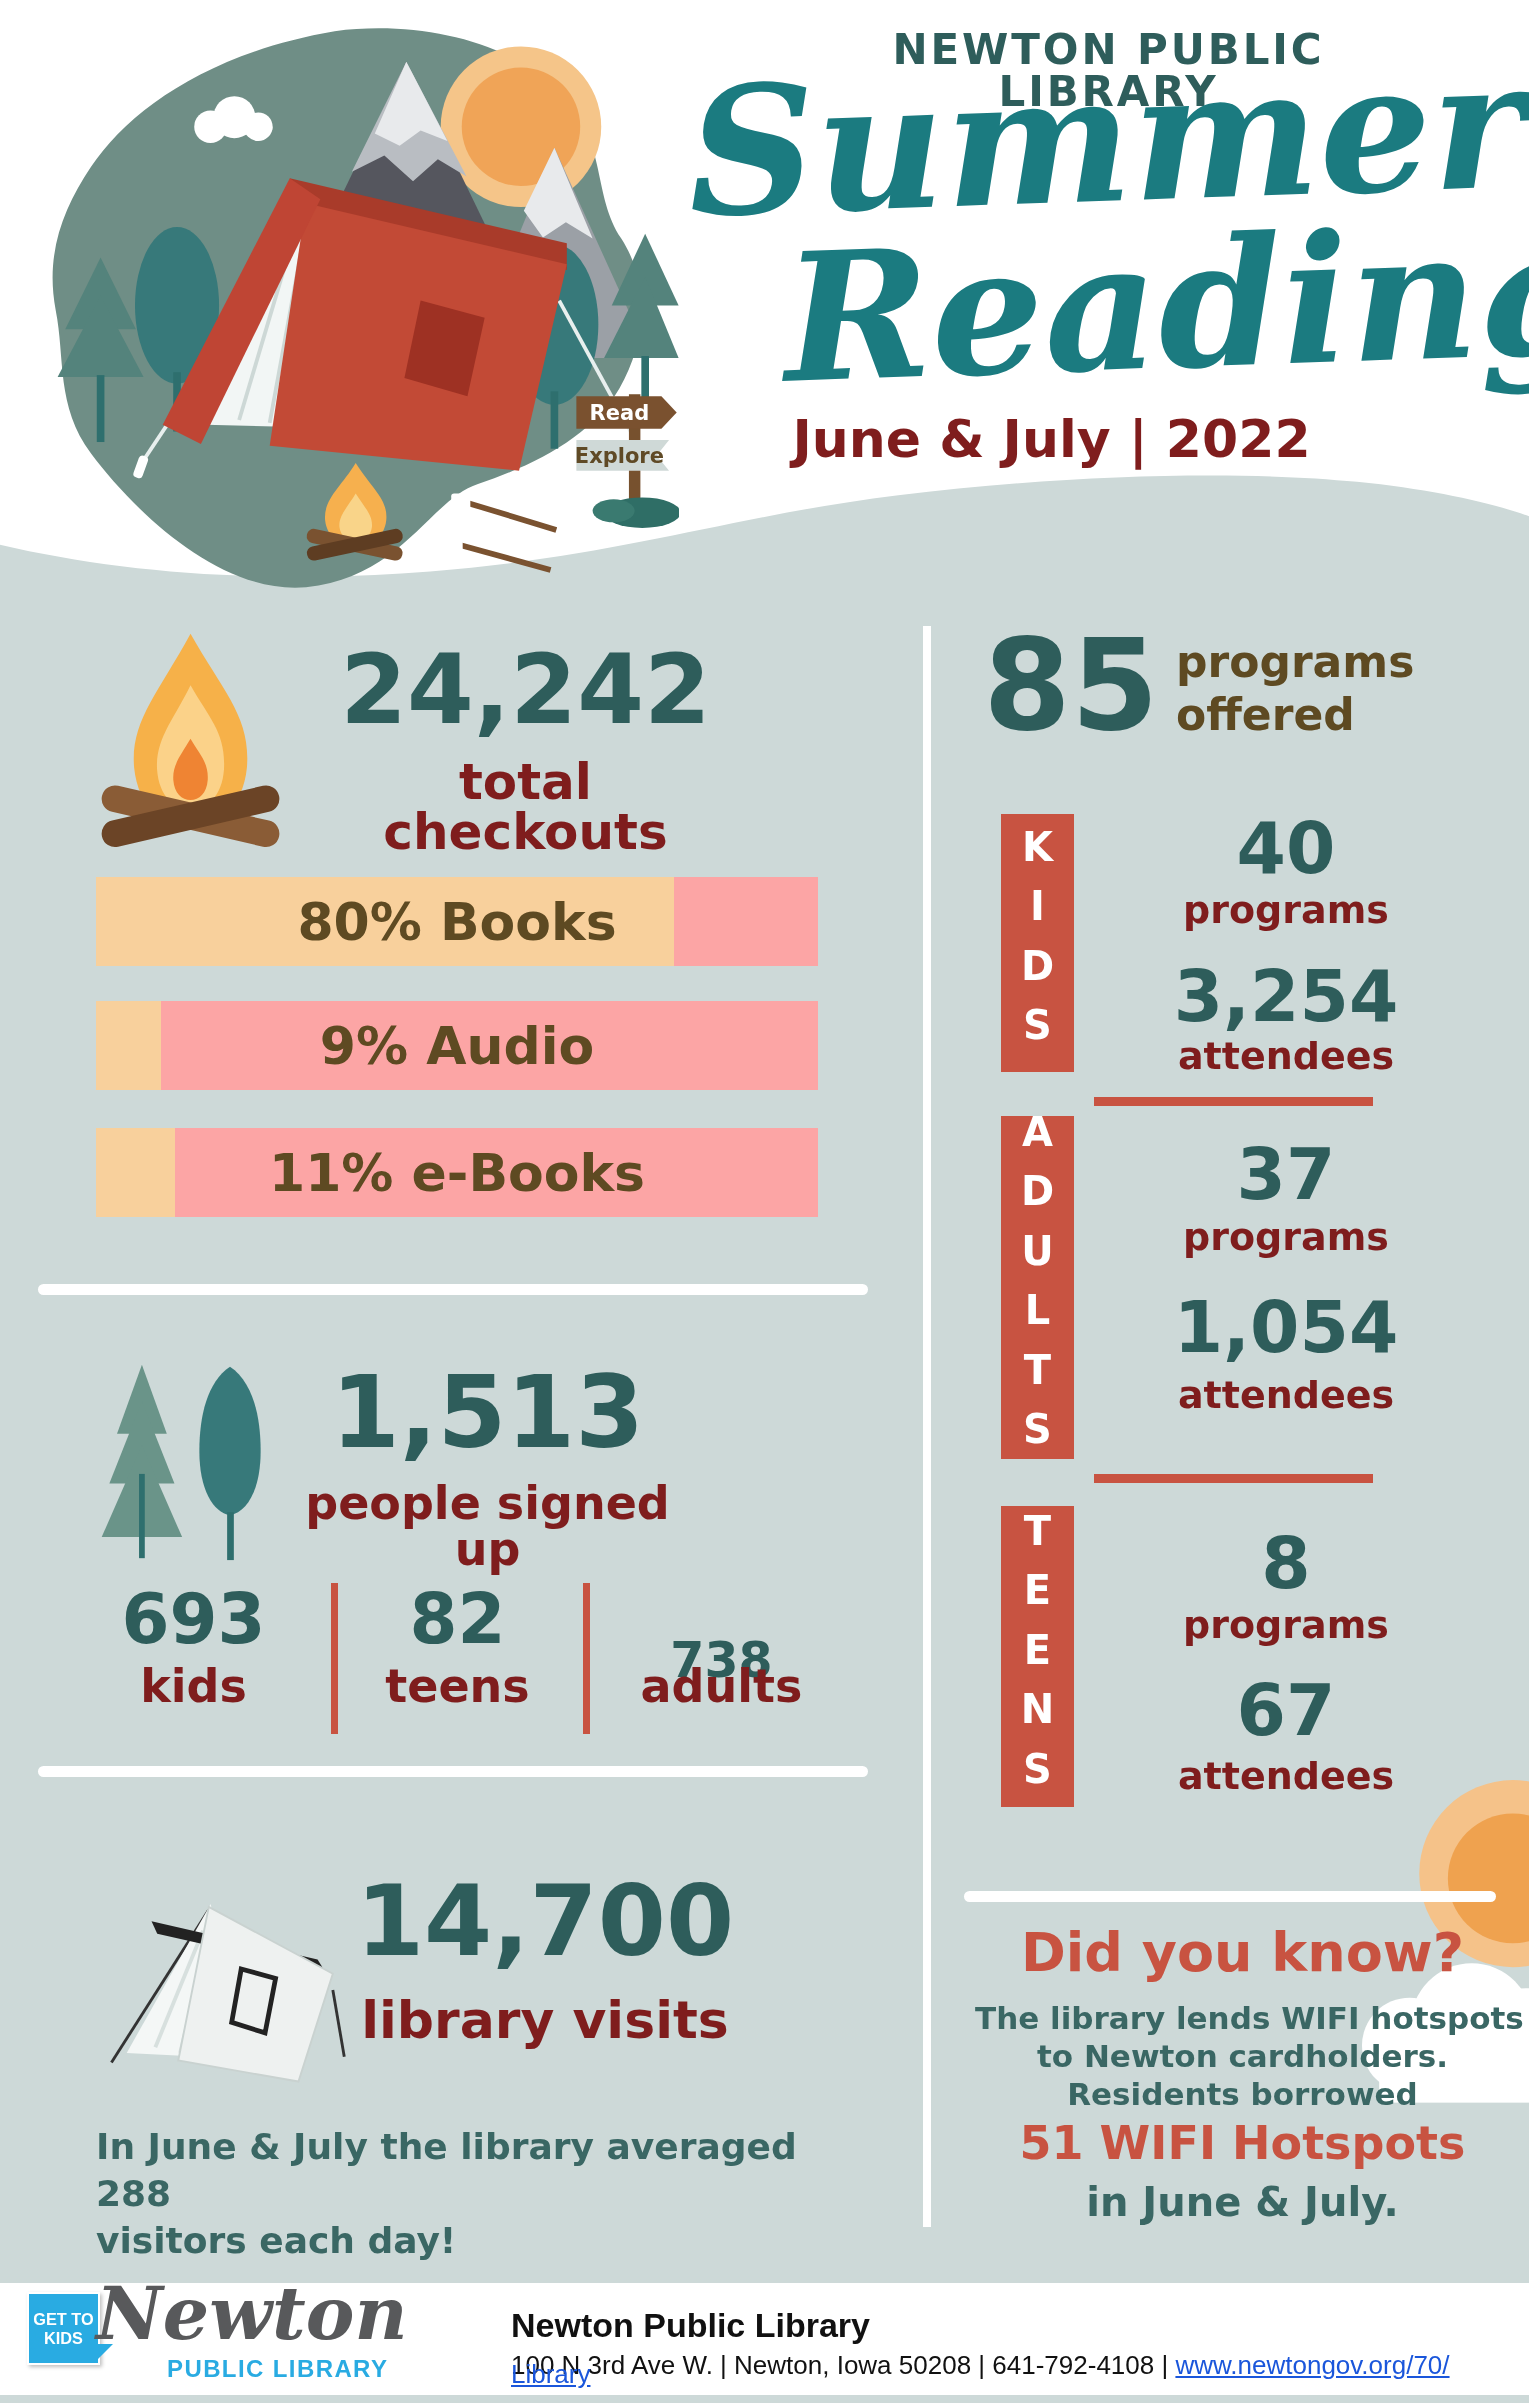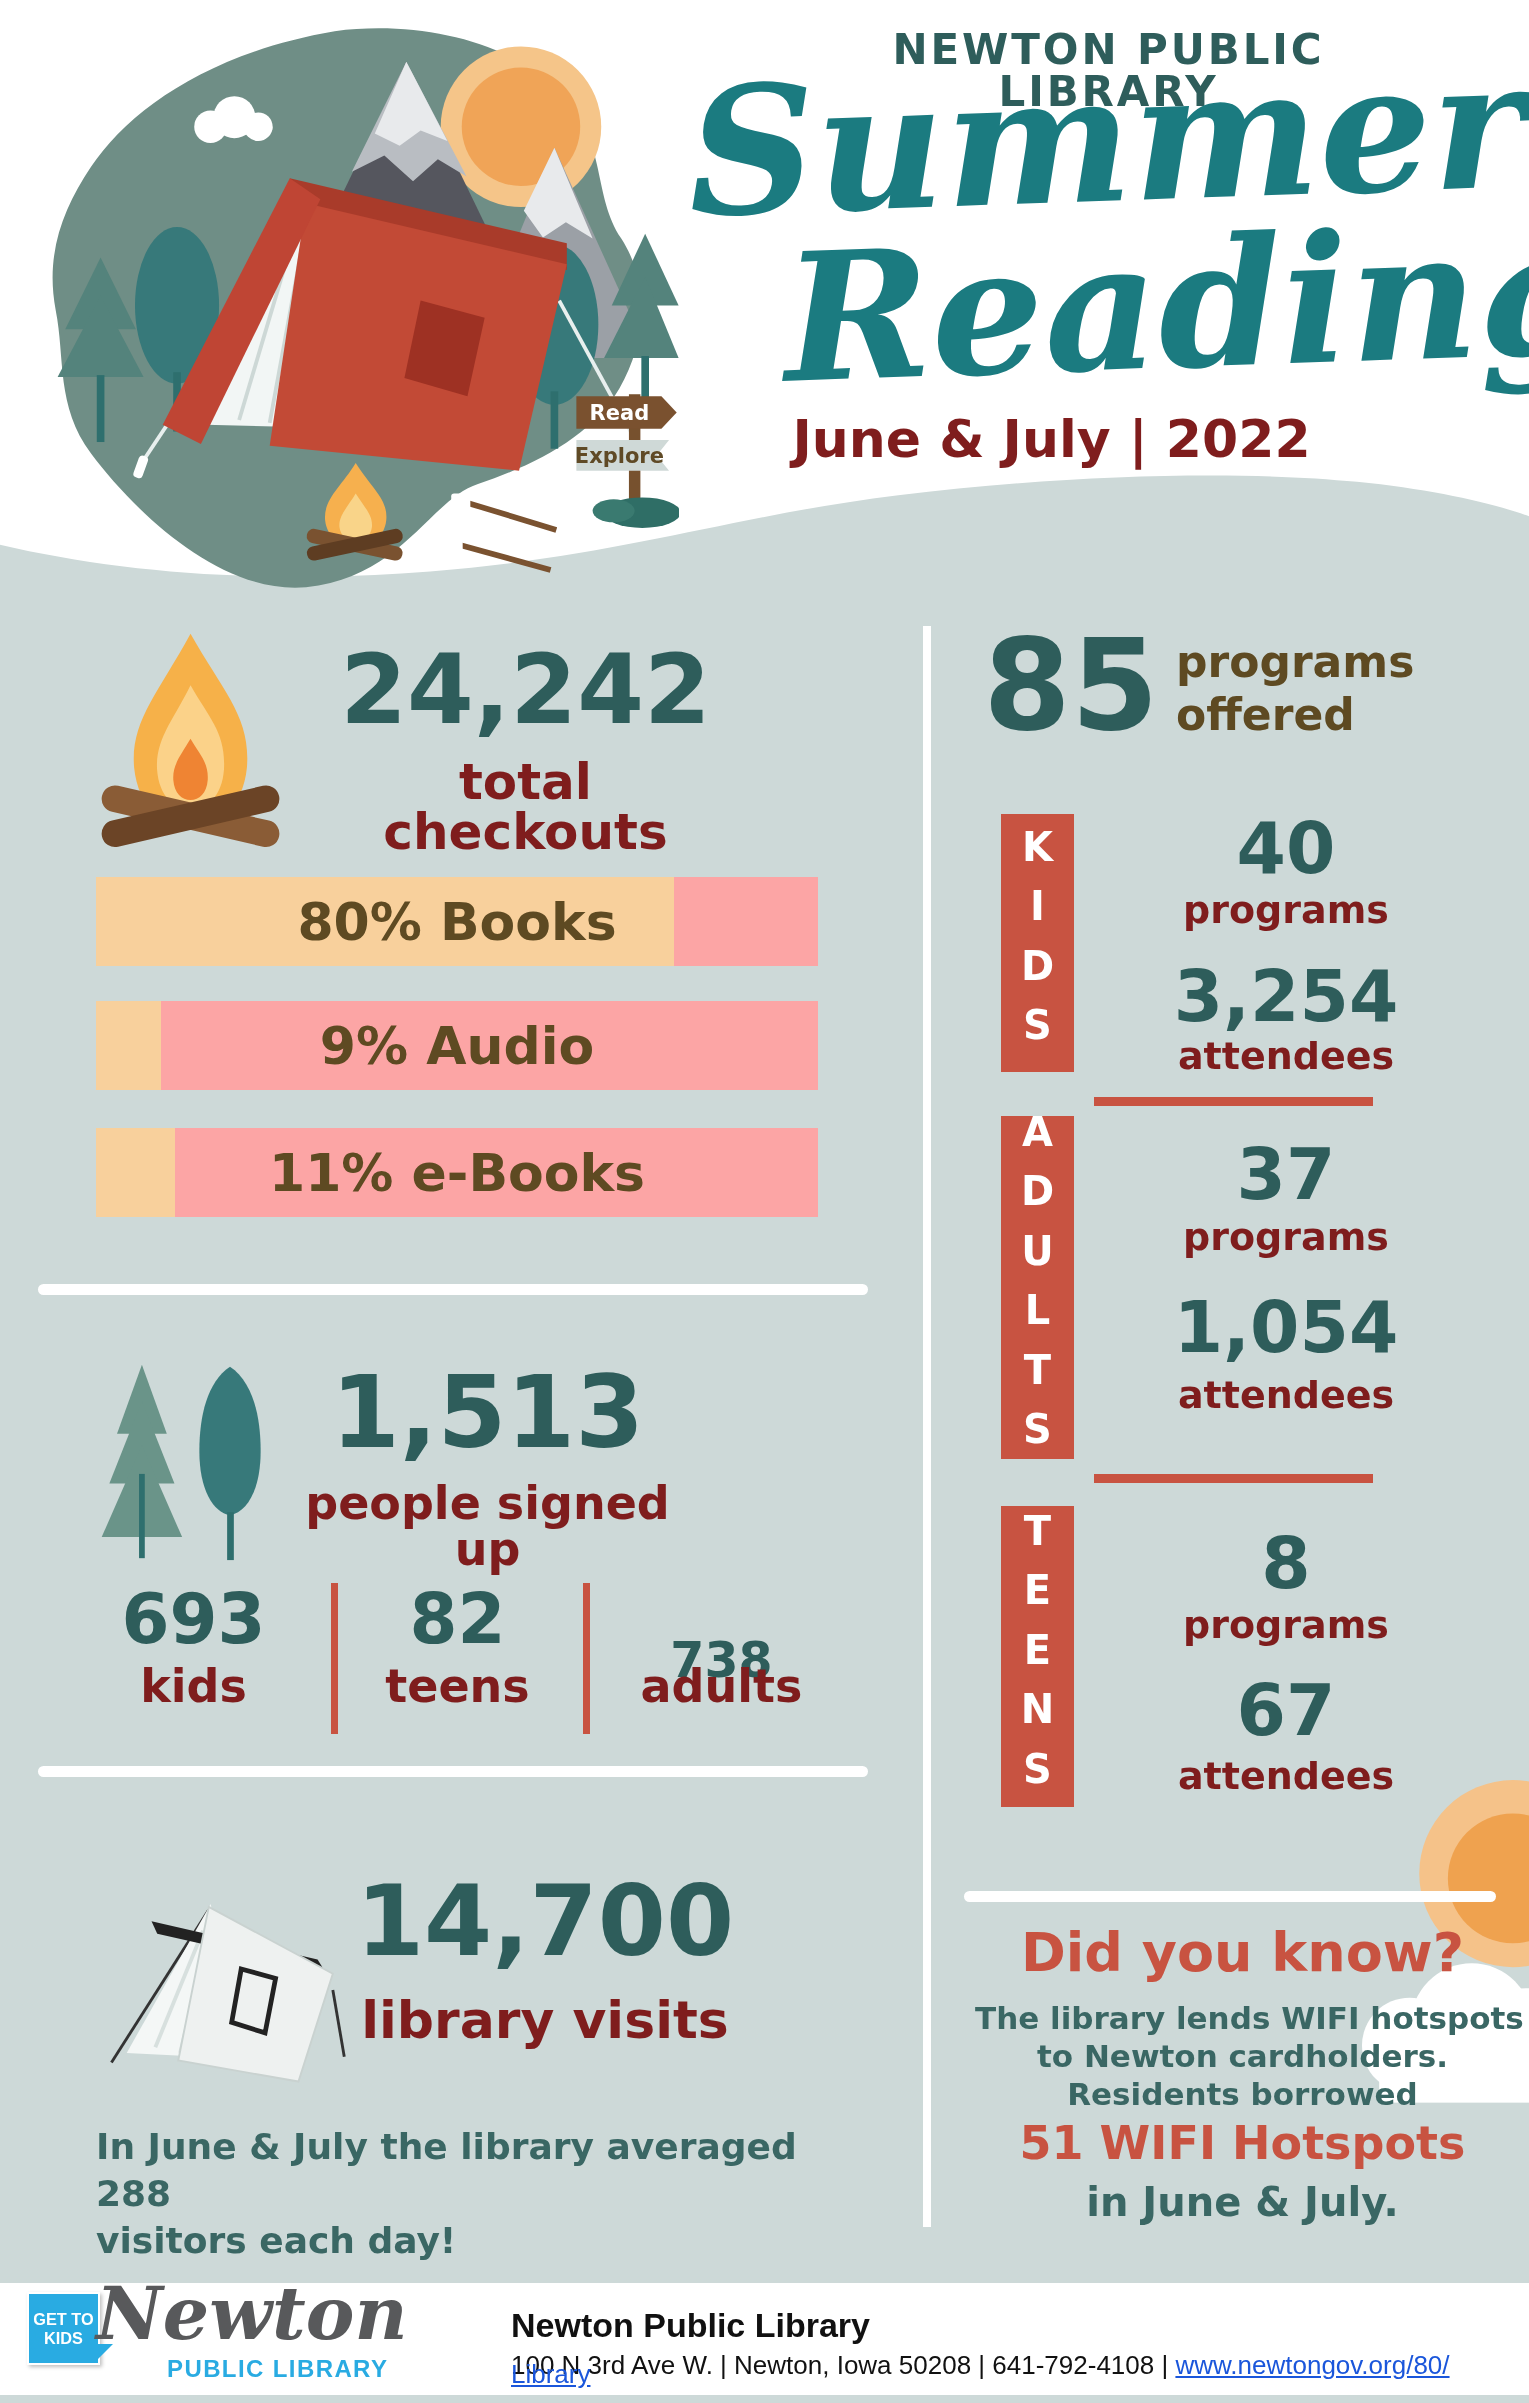--- a/index.html
+++ b/index.html
@@ -250,18 +250,18 @@
     <div>GET TO</div>
     <div>KIDS</div>
   </div>
   <div class="abs" style="left:94px;top:2344px;width:0;height:0;border-top:19px solid #29abe2;border-right:19px solid transparent;"></div>
   <div class="abs" style="left:96px;top:2277px;font-family:'DejaVu Serif',serif;font-style:italic;font-weight:bold;
               font-size:73px;color:#58595b;line-height:1;">Newton</div>
   <div class="abs footer-sans" style="left:167px;top:2355px;font-size:24px;font-weight:bold;color:#29abe2;letter-spacing:1.4px;">PUBLIC LIBRARY</div>
 
   <div class="abs footer-sans" style="left:511px;top:2306px;font-size:34px;font-weight:bold;color:#111111;">Newton Public Library</div>
   <div class="abs footer-sans" style="left:511px;top:2350px;font-size:26px;color:#111111;white-space:nowrap;">
-    <span>100 N 3rd Ave W. | Newton, Iowa 50208 | 641-792-4108 | </span><a href="#" class="blue-link">www.newtongov.org/80/</a>
+    <span>100 N 3rd Ave W. | Newton, Iowa 50208 | 641-792-4108 | </span><a href="#" class="blue-link">www.newtongov.org/70/</a>
   </div>
   <a href="#" class="abs footer-sans blue-link" style="left:511px;top:2359px;font-size:26px;z-index:5;">Library</a>
 
 </div>
 
 
 </body></html>

